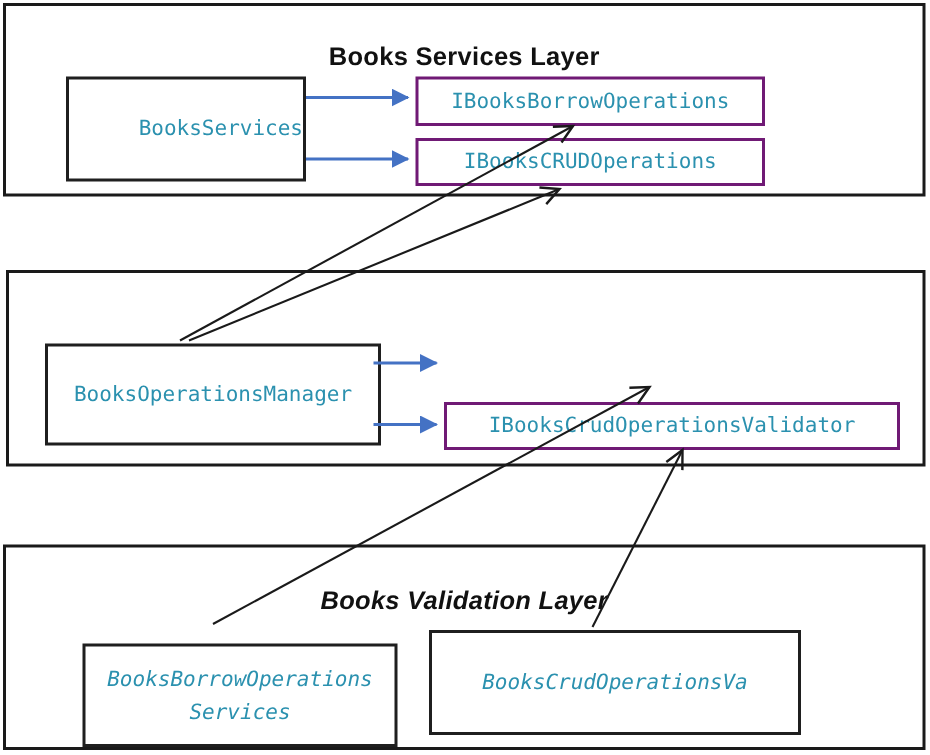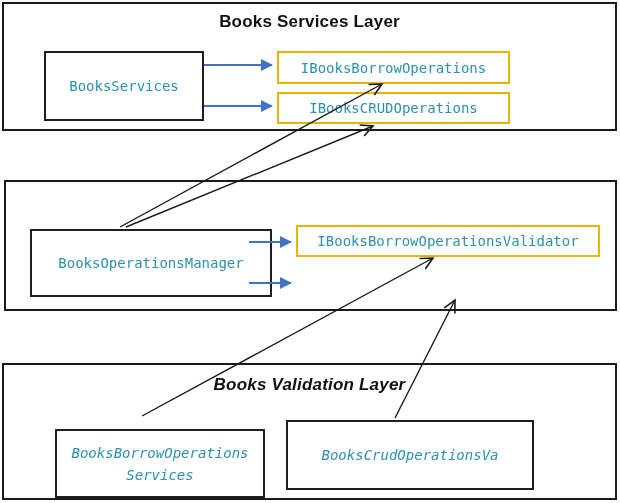--- a/index.html
+++ b/index.html
@@ -8,41 +8,41 @@
     font-family:"DejaVu Sans Mono", monospace; overflow:hidden;
   }
   .layer {
     position:absolute; background:#ffffff; border:2px solid #1a1a1a;
     box-sizing:border-box;
   }
   #layer-services   { left:2px; top:2px;   width:615px; height:129px; }
   #layer-operations { left:4px; top:180px; width:613px; height:131px; }
   #layer-validation { left:2px; top:363px; width:615px; height:137px;font-style:italic; }
   .layer-title {
-    position:absolute; left:0; right:0; margin:0; text-align:center;
+    position:absolute; left:0; right:0; margin:16px; text-align:center;
     font-family:"Liberation Sans", sans-serif; font-weight:bold;
     font-size:17px; color:#111111; letter-spacing:0.2px;
   }
   #layer-services .layer-title   { top:8px; }
   #layer-operations .layer-title { top:7px; }
   #layer-validation .layer-title { top:10px; }
   .node {
     position:absolute; box-sizing:border-box; background:#ffffff;
     display:flex; flex-direction:column; align-items:center; justify-content:center;
     color:#2B91AF; font-size:14px; line-height:22px; text-align:center;
     white-space:nowrap;
   }
   .rect  { border:2px solid #1f1f1f; }
-  .round { border:2px solid #eab308; border-radius:0; }
+  .round { border:2px solid #701a75; border-radius:0; }
   
-  #node-books-services          { left:40px;  top:47px; width:160px; height:70px; }
+  #node-books-services          { left:40px;  top:47px; width:160px; height:70px;align-items:flex-end; }
   #node-ibooks-borrow-ops       { left:273px; top:47px; width:233px; height:33px; }
   #node-ibooks-crud-ops         { left:273px; top:88px; width:233px; height:32px; }
   
-  #node-books-ops-manager       { left:24px;  top:47px; width:242px; height:68px; }
+  #node-books-ops-manager       { left:24px;  top:47px; width:224px; height:68px; }
   #node-ibooks-borrow-ops-val   { left:290px; top:43px; width:304px; height:32px; }
   #node-ibooks-crud-ops-val     { left:290px; top:86px; width:304px; height:32px; }
   
   #node-books-borrow-ops-val    { left:51px;  top:64px; width:210px; height:69px; }
   #node-books-crud-ops-val      { left:282px; top:55px; width:248px; height:70px; }
   #edge-layer {
     position:absolute; left:0; top:0; width:620px; height:503px;
     pointer-events:none; z-index:10;
   }
   #edge-layer line.blue  { stroke:#4472C4; stroke-width:2; }
@@ -63,22 +63,22 @@
     </div>
     <div class="node round" id="node-ibooks-crud-ops">
       <span>IBooksCRUDOperations</span>
     </div>
   </section>
 
   <section class="layer" id="layer-operations">
     <div class="node rect" id="node-books-ops-manager">
       <span>BooksOperationsManager</span>
     </div>
-    <div class="node round" id="node-ibooks-borrow-ops-val">
-      <span>IBooksBorrowOperationsValidator</span>
+    <div class="node round" id="node-ibooks-crud-ops-val">
+      <span>IBooksCrudOperationsValidator</span>
     </div>
   </section>
 
   <section class="layer" id="layer-validation">
     <h2 class="layer-title">Books Validation Layer</h2>
     <div class="node rect" id="node-books-borrow-ops-val">
       <span>BooksBorrowOperations</span>
       <span>Services</span>
     </div>
     <div class="node rect" id="node-books-crud-ops-val">

